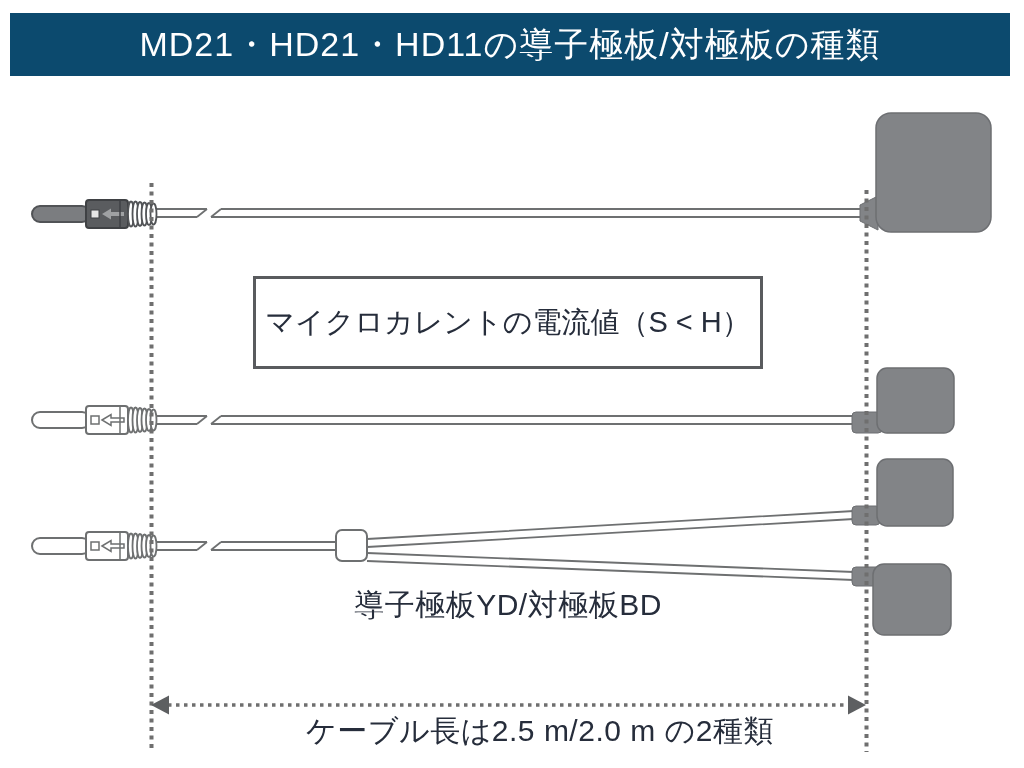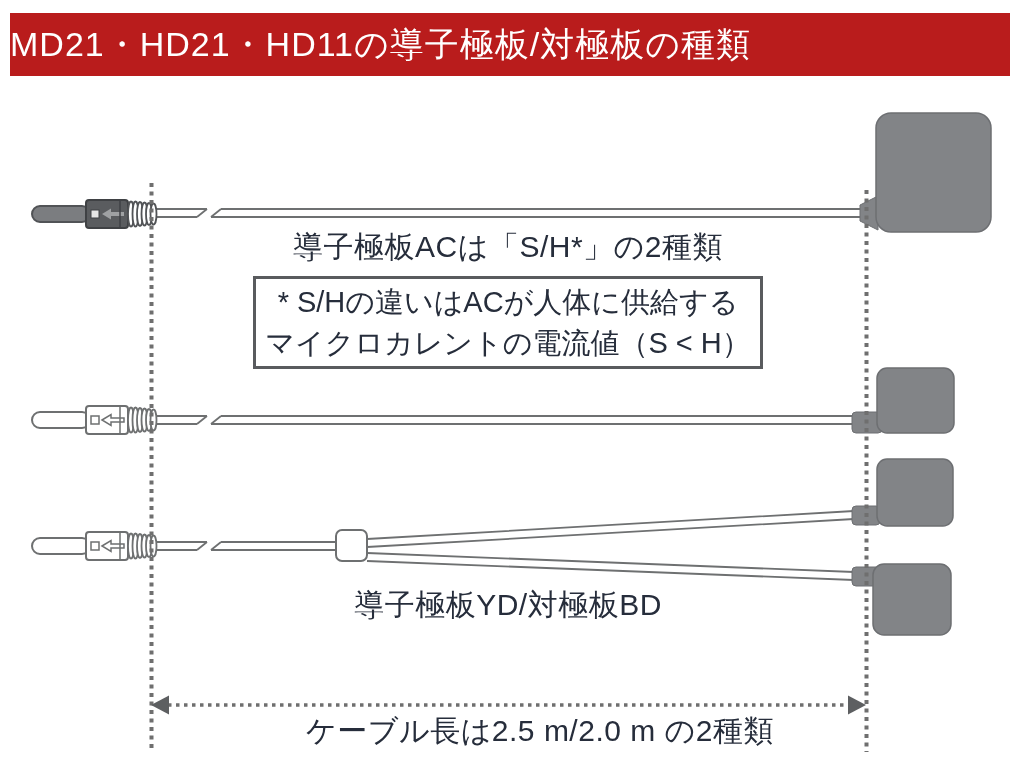--- a/index.html
+++ b/index.html
@@ -2,21 +2,21 @@
 <html><head>
 <meta charset="utf-8">
 <style>
   html,body{margin:0;padding:0;background:#ffffff;}
   .canvas{
     position:relative;width:1024px;height:768px;background:#ffffff;overflow:hidden;
     font-family:"Liberation Sans","DejaVu Sans",sans-serif;color:#262D3B;
   }
   .header-bar{
     position:absolute;left:10px;top:13px;width:1000px;height:63px;
-    background:#b91c1c;display:flex;align-items:center;
+    background:#0c4a6e;display:flex;align-items:center;justify-content:center;
   }
   .header-bar .title{
     color:#ffffff;font-size:34px;font-weight:500;letter-spacing:1px;white-space:nowrap;
   }
   .diagram-svg{position:absolute;left:0;top:0;}
   .label{
     position:absolute;text-align:center;font-size:30px;font-weight:500;
     color:#262D3B;white-space:nowrap;letter-spacing:0.5px;
   }
   .label-ac{left:150px;top:227px;width:716px;}
@@ -132,23 +132,21 @@
       <path d="M866.5,190 V752"></path>
     </g>
 
     <g>
       <path d="M168,705 H850" stroke="#6F6F6F" stroke-width="3.5" stroke-dasharray="3.5 4.5" fill="none"></path>
       <polygon points="151,705 169,695.5 169,714.5" fill="#5D5F61"></polygon>
       <polygon points="866,705 848,695.5 848,714.5" fill="#5D5F61"></polygon>
     </g>
   </svg>
 
-  <div class="label label-ac">導子極板ACは「S/H*」の2種類</div>
 
   <div class="note-box">
-    <div>* S/Hの違いはACが人体に供給する</div>
     <div>マイクロカレントの電流値（S &lt; H）</div>
   </div>
 
   <div class="label label-yd">導子極板YD/対極板BD</div>
   <div class="label label-cable-length">ケーブル長は2.5 m/2.0 m の2種類</div>
 
 </div>
 
 </body></html>

